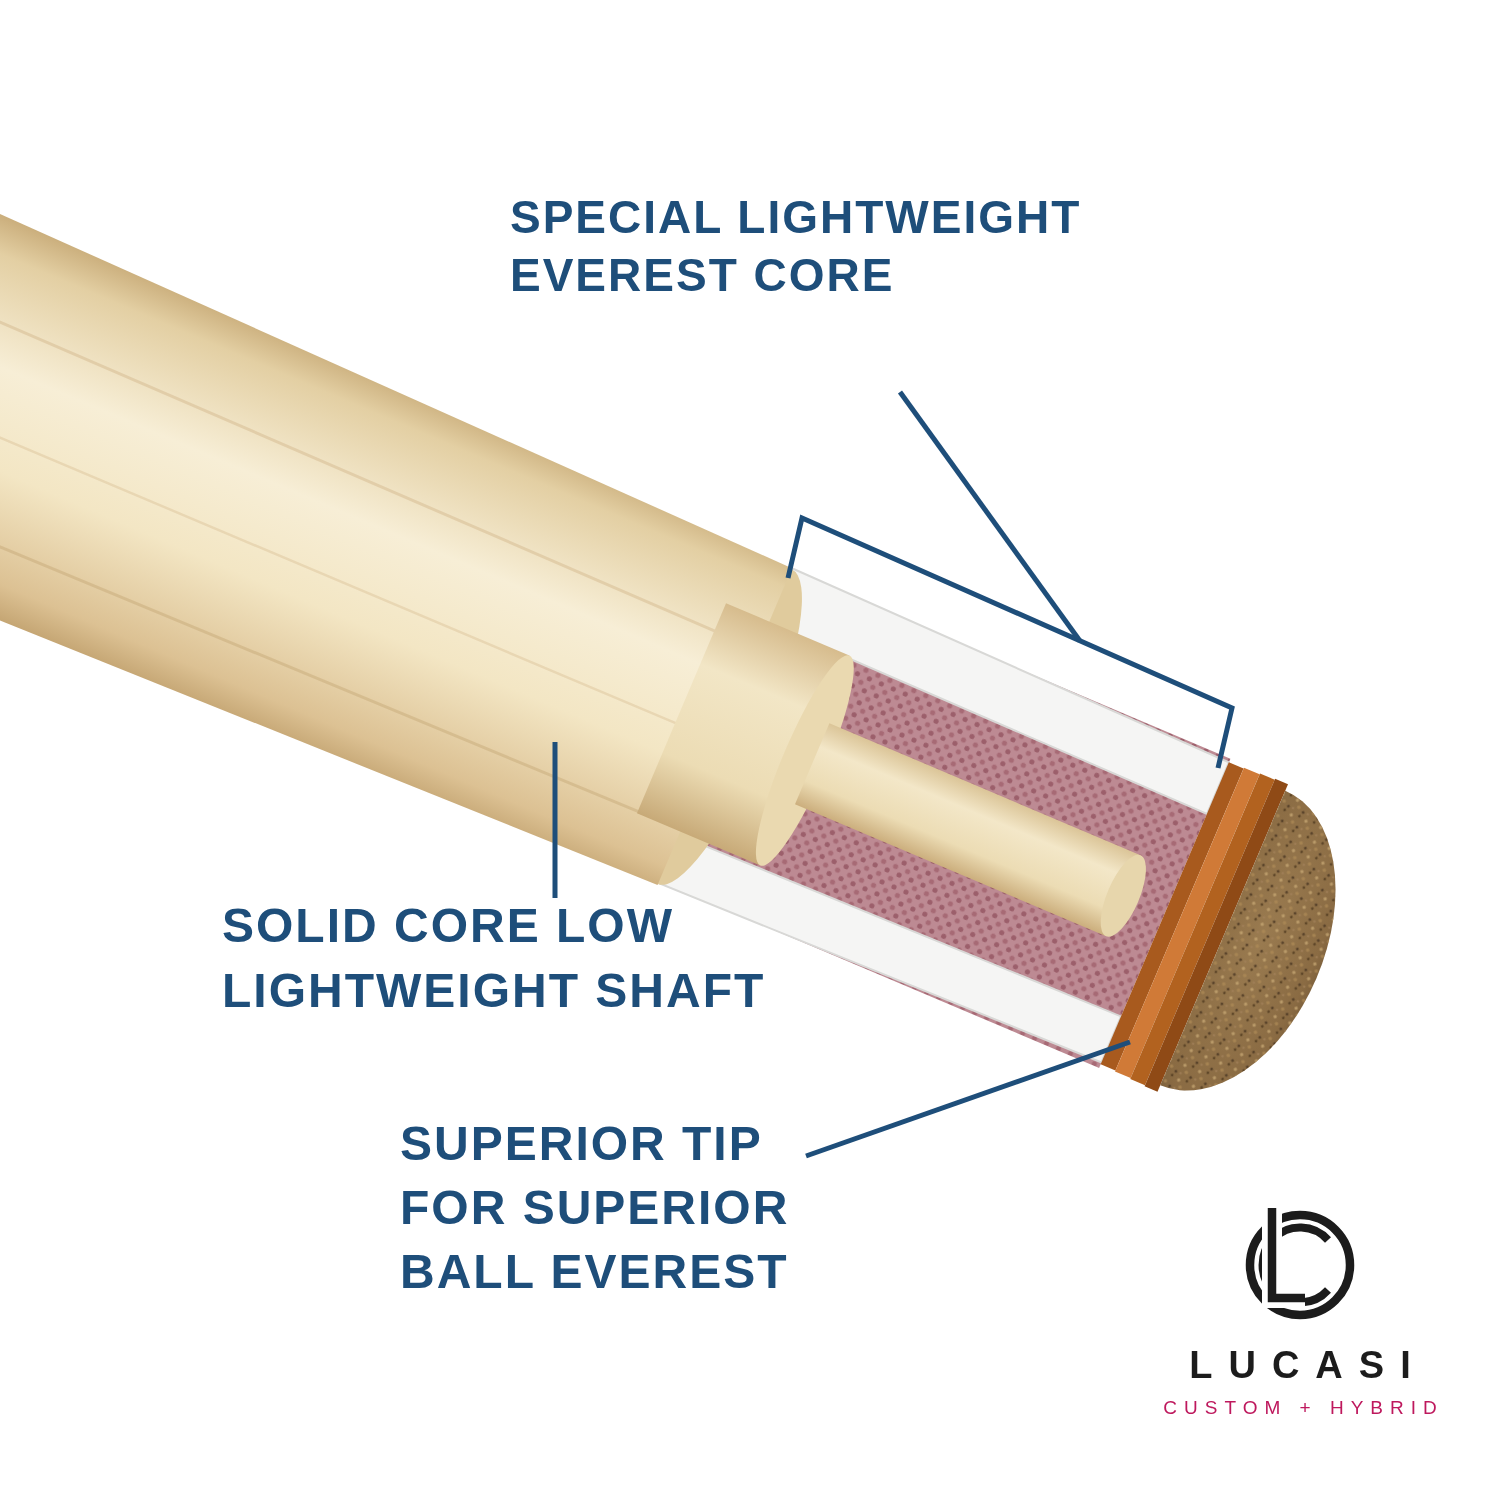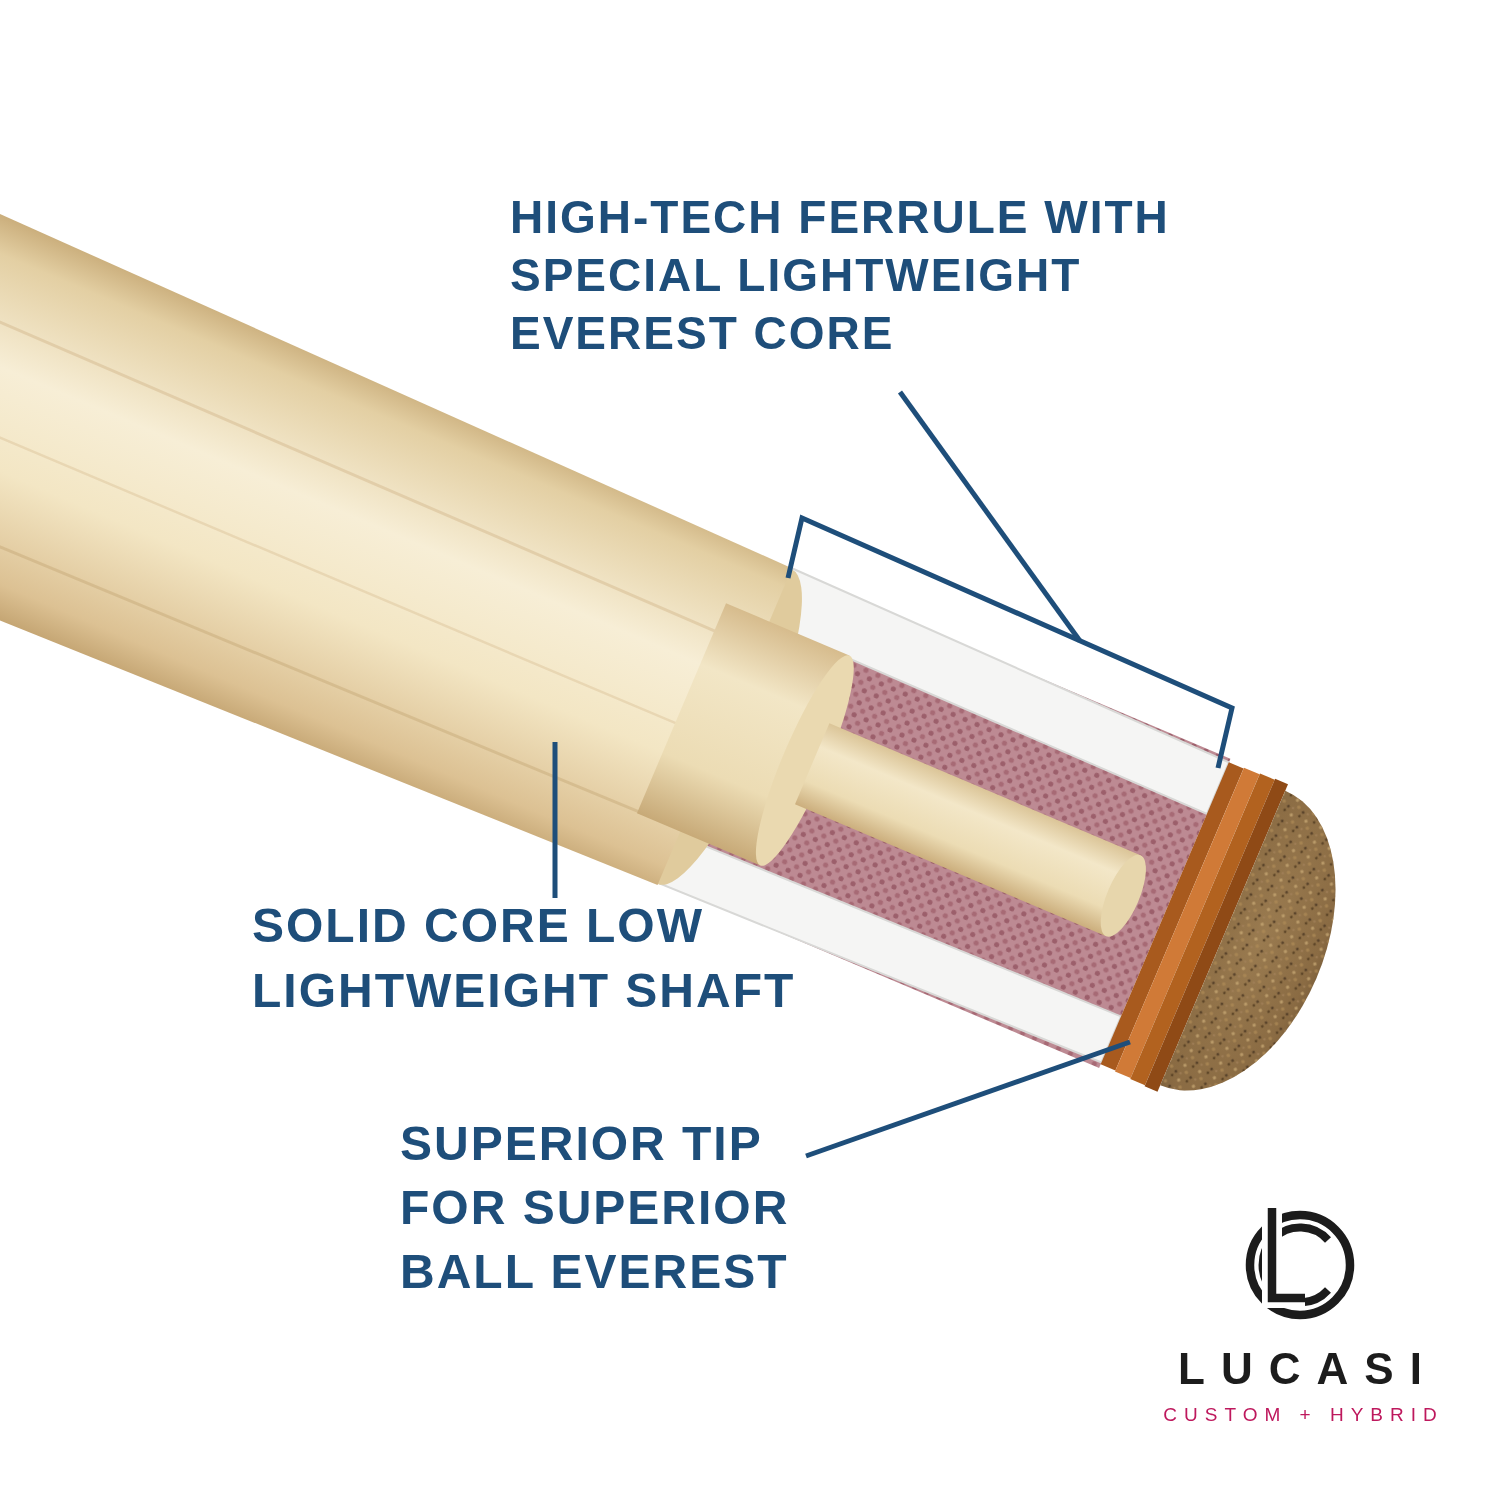--- a/index.html
+++ b/index.html
@@ -13,39 +13,39 @@
   }
   .scene { position: absolute; left: 0; top: 0; }
 
   .label {
     position: absolute;
     color: var(--c-label, #1e4e7a);
     font-weight: 700;
     letter-spacing: 2px;
   }
   .ferrule-label { left: 510px; top: 188px; font-size: 46px; line-height: 58px; }
-  .shaft-label   { left: 252px; top: 893px; font-size: 48px; line-height: 65px; }
+  .shaft-label   { left: 222px; top: 893px; font-size: 48px; line-height: 65px; }
   .tip-label     { left: 400px; top: 1112px; font-size: 48px; line-height: 64px; }
 
   .leader { stroke: var(--c-leader, #1e4e7a); stroke-width: 5; fill: none; }
 
   .ferrule-band { fill: var(--c-ferrule-white, #f5f5f4); stroke: var(--c-ferrule-shadow, #d8d8d6); stroke-width: 2; }
 
   .brand {
     position: absolute;
     left: 1120px;
     top: 1200px;
     width: 360px;
     text-align: center;
     color: var(--c-logo-black, #1c1c1c);
   }
   .brand-mark { display: block; margin: 0 auto; }
   .brand-name {
     margin-top: 14px;
-    font-size: 44px;
+    font-size: 38px;
     font-weight: 600;
     letter-spacing: 16px;
     text-indent: 16px; 
     white-space: nowrap;
   }
   .brand-tagline {
     margin-top: 10px;
     font-size: 19px;
     font-weight: 400;
     letter-spacing: 7px;
@@ -137,21 +137,20 @@
 
     <g>
       <polyline points="788,578 802,518 1232,708 1218,768" class="leader"></polyline>
       <line x1="900" y1="392" x2="1080" y2="641" class="leader"></line>
       <line x1="555" y1="742" x2="555" y2="898" class="leader"></line>
       <line x1="806" y1="1156" x2="1130" y2="1042" class="leader"></line>
     </g>
   </svg>
 
   <div class="label ferrule-label">
-    <div>HIGH-TECH FERRULE WITH</div>
     <div>SPECIAL LIGHTWEIGHT</div>
     <div>EVEREST CORE</div>
   </div>
 
   <div class="label shaft-label">
     <div>SOLID CORE LOW</div>
     <div>LIGHTWEIGHT SHAFT</div>
   </div>
 
   <div class="label tip-label">

